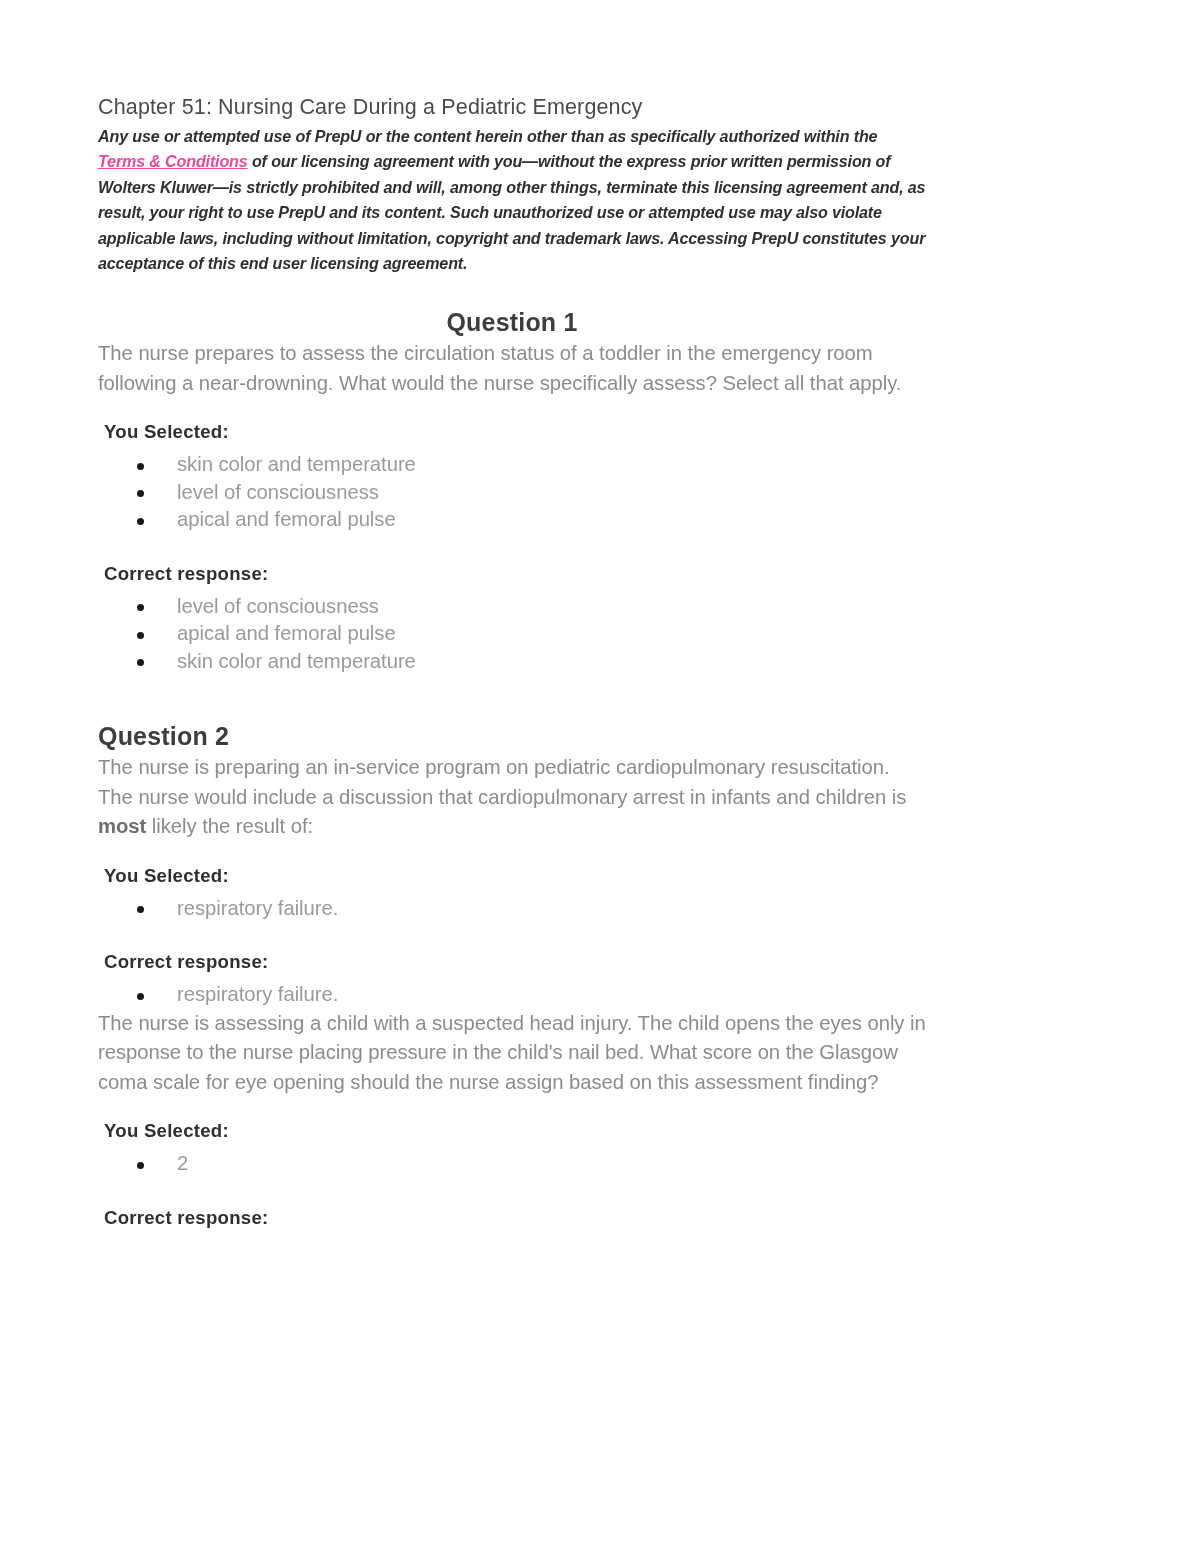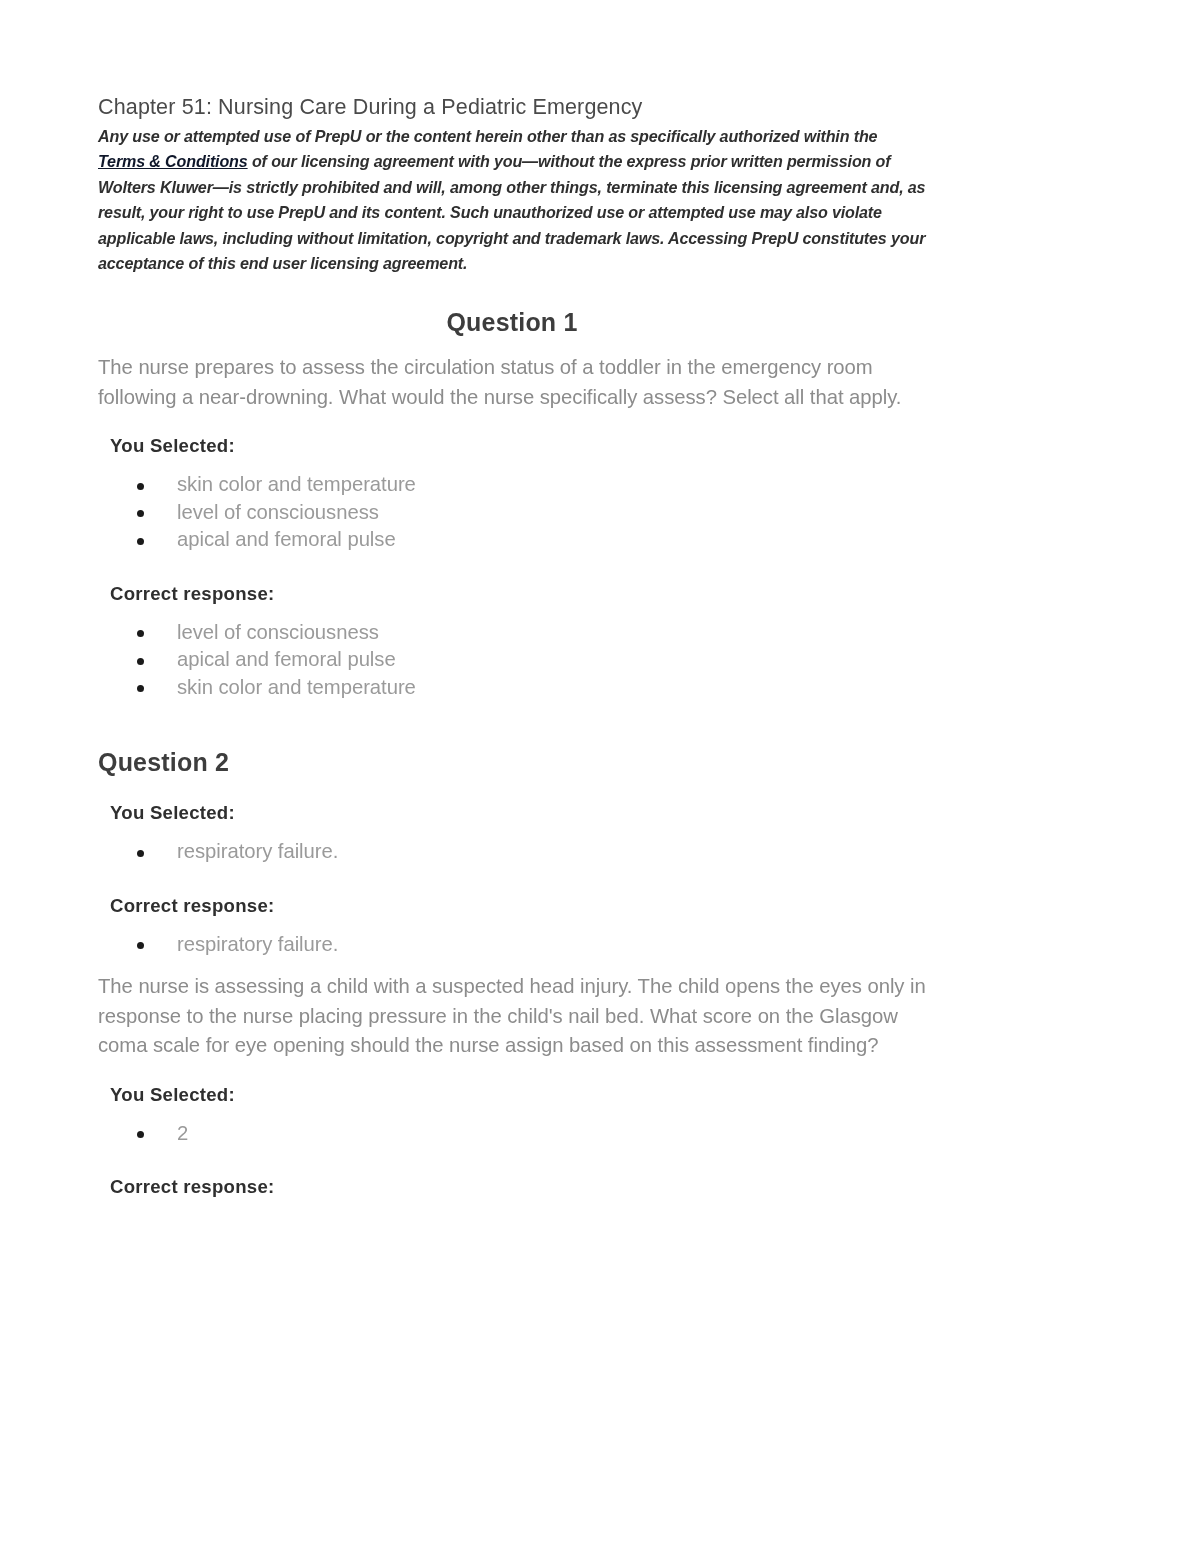--- a/index.html
+++ b/index.html
@@ -47,21 +47,21 @@
     line-height: 25.4px;
     font-style: italic;
     font-weight: bold;
     color: #2f2f2f;
     letter-spacing: -0.15px;
     margin: 0 0 0 0;
     max-width: 1010px;
   }
   .disclaimer a,
   .disclaimer .tc-link {
-    color: #0f172a;
+    color: #ec4899;
     text-decoration: underline;
     font-weight: bold;
     cursor: pointer;
     margin-top: 32px;
   }
 
   
   .q-heading {
     font-size: 25px;
     line-height: 34px;
@@ -84,21 +84,21 @@
     color: #6f6f6f;
     font-weight: bold;
   }
 
   .ans-label {
     font-size: 18.6px;
     line-height: 26px;
     font-weight: bold;
     color: #2f2f2f;
     letter-spacing: 0.25px;
-    margin: 12px;
+    margin: 6px;
   }
 
   ul.ans-list {
     list-style: none;
     margin: 0;
     padding: 0;
   }
   ul.ans-list li {
     position: relative;
     font-size: 20.3px;
@@ -112,21 +112,21 @@
     left: 39px;
     top: 11.5px;
     width: 7px;
     height: 7px;
     border-radius: 50%;
     background: #1a1a1a;
   }
 
   
   .sp-q1-head   { margin-top: 29px; text-align: center; }
-  .sp-body      { margin-top: 14px; }
+  .sp-body      { margin-top: 0; }
   .sp-label     { margin-top: 21px; }
   .sp-list      { margin-top: 22px; }
   .sp-label2    { margin-top: 27px; }
   .sp-qnext     { margin-top: 44px; }
 </style>
 </head>
 <body>
 
 <div class="page">
 
@@ -148,20 +148,21 @@
         </ul>
         <div class="ans-label sp-label2">Correct response:</div>
         <ul class="ans-list sp-list">
           <li><span class="bullet"></span><span>level of consciousness</span></li>
           <li><span class="bullet"></span><span>apical and femoral pulse</span></li>
           <li><span class="bullet"></span><span>skin color and temperature</span></li>
         </ul>
       </div>
       <div class="q-block">
         <div class="q-heading sp-qnext">Question 2</div>
+        <p class="q-body sp-body"><span>The nurse is preparing an in-service program on pediatric cardiopulmonary resuscitation. The nurse would include a discussion that cardiopulmonary arrest in infants and children is </span><b>most</b><span> likely the result of:</span></p>
         <div class="ans-label sp-label">You Selected:</div>
         <ul class="ans-list sp-list">
           <li><span class="bullet"></span><span>respiratory failure.</span></li>
         </ul>
         <div class="ans-label sp-label2">Correct response:</div>
         <ul class="ans-list sp-list">
           <li><span class="bullet"></span><span>respiratory failure.</span></li>
         </ul>
       </div>
       <div class="q-block">

